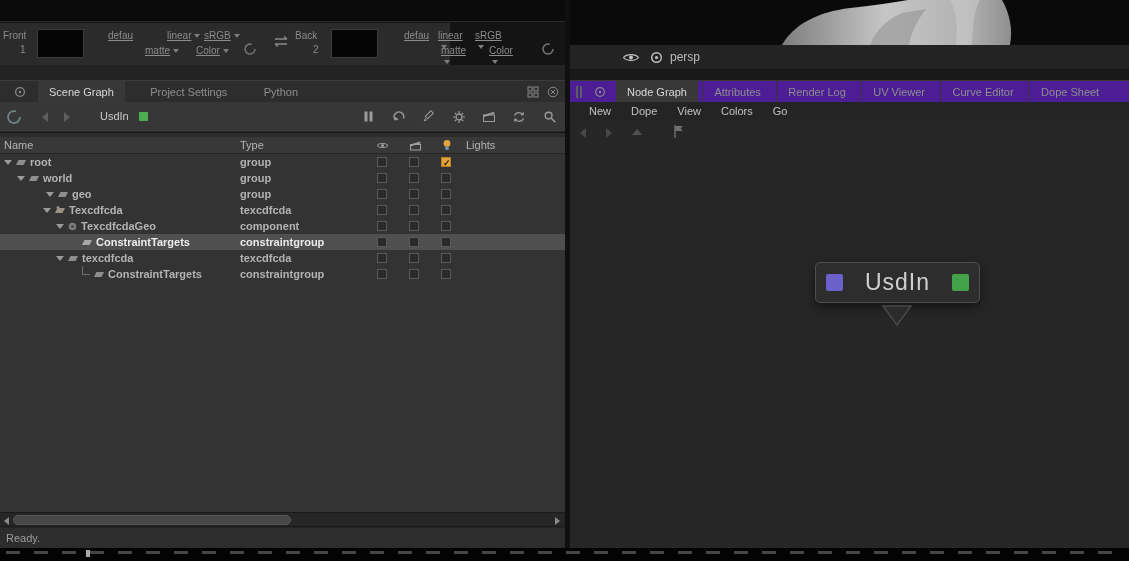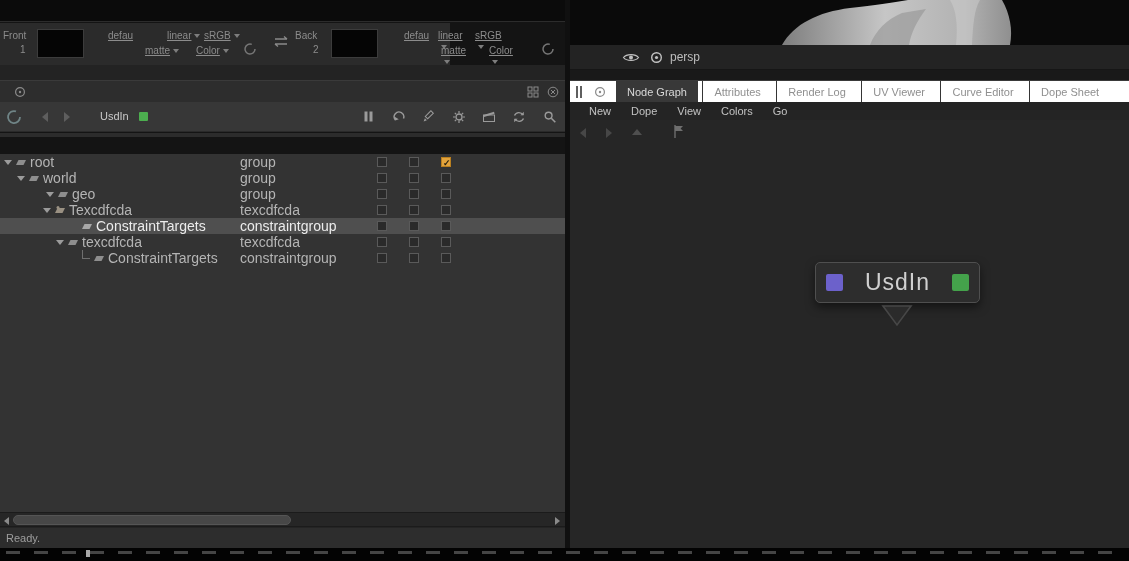--- a/index.html
+++ b/index.html
@@ -19,21 +19,21 @@
   #lp-gap{left:0;top:65px;width:565px;height:15px;background:#232323;}
   #lp-tabbar{left:0;top:80px;width:565px;height:22px;background:#2d2d2d;border-top:1px solid #3a3a3a;}
   .tab{display:inline-block;height:22px;line-height:22px;padding:0 11px;font-size:11px;color:#8f8f8f;cursor:default;}
   .tab.active{color:#d9d9d9;background:#383838;}
   #lp-toolbar{left:0;top:102px;width:565px;height:30px;background:#373737;border-bottom:1px solid #2a2a2a;}
   #lp-subgap{left:0;top:133px;width:565px;height:4px;background:#2c2c2c;}
   #lp-colheader{left:0;top:137px;width:565px;height:17px;background:#383838;border-bottom:1px solid #262626;
       font-size:11px;color:#b5b5b5;}
   #lp-rows{left:0;top:154px;width:565px;height:128px;background:#333333;}
   #lp-fill{left:0;top:282px;width:565px;height:230px;background:#333333;}
-  .sg-row{position:relative;height:16px;line-height:16px;font-size:14px;color:#b4b4b4;white-space:nowrap;}
+  .sg-row{position:relative;height:16px;line-height:16px;font-size:11px;color:#b4b4b4;white-space:nowrap;font-weight:bold;}
   .sg-row.sel{background:#4f4f4f;color:#ececec;}
   .name-cell{position:absolute;top:0;height:16px;display:flex;align-items:center;gap:3px;}
   .exp{width:0;height:0;border-left:4px solid transparent;border-right:4px solid transparent;border-top:5px solid #9b9b9b;flex:0 0 auto;}
   .exp-sp{width:9px;flex:0 0 auto;}
   .guide{width:8px;height:9px;border-left:1px solid #6f6f6f;border-bottom:1px solid #6f6f6f;margin-top:-7px;flex:0 0 auto;}
   .ty{position:absolute;left:240px;top:0;}
   .cb{position:absolute;top:3px;width:10px;height:10px;background:#2a2a2a;border:1px solid #5a5a5a;cursor:default;}
   .cb.p1{left:377px}.cb.p2{left:409px}.cb.p3{left:441px}
   .cb.on{background:#e2a33c;border-color:#b97f1f;}
   .cb.on::after{content:"\2713";position:absolute;left:1px;top:-3px;font-size:9px;color:#27200f;font-weight:bold;}
@@ -51,21 +51,21 @@
   .tri-dim.tri-l{border-right-color:#474747;}
   .tri-dim.tri-r{border-left-color:#474747;}
 
   
   #divider{left:565px;top:0;width:5px;height:548px;background:#101010;}
 
   
   #vp{left:570px;top:0;width:559px;height:45px;background:#0a0a0a;overflow:hidden;}
   #vp-bar{left:570px;top:45px;width:559px;height:25px;background:#232323;border-bottom:1px solid #161616;padding-left:20px;}
   #vp-gap{left:570px;top:70px;width:559px;height:10px;background:#191919;}
-  #rp-tabbar{left:570px;top:80px;width:559px;height:22px;background:#ffffff;border-top:1px solid #3a3a3a;white-space:nowrap;overflow:hidden;}
+  #rp-tabbar{left:570px;top:80px;width:559px;height:22px;background:#4c1d95;border-top:1px solid #3a3a3a;white-space:nowrap;overflow:hidden;}
   #rp-tabbar .tab{border-left:1px solid #353535;}
   #rp-tabbar .tab.active{border-left:none;}
   #rp-menubar{left:570px;top:102px;width:559px;height:18px;background:#242424;font-size:11px;color:#c2c2c2;
       display:flex;align-items:center;padding-left:10px;gap:2px;}
   #rp-menubar .menu{padding:0 9px;cursor:default;}
   #rp-canvas{left:570px;top:120px;width:559px;height:428px;background:#262626;overflow:hidden;}
 
   #usdin-node{position:absolute;left:245px;top:142px;width:165px;height:41px;background:#2d2d2d;
       border:1px solid #4f4f4f;border-radius:5px;box-shadow:0 4px 10px rgba(0,0,0,.5);
       display:flex;align-items:center;justify-content:space-between;padding:0 10px;cursor:default;}
@@ -127,20 +127,25 @@
 
   <div class="abs" id="lp-gap"></div>
 
   <div class="abs" id="lp-tabbar">
     <span class="ico abs" style="left:14px;top:5px">
       <svg width="12" height="12" viewBox="0 0 12 12">
           <circle cx="6" cy="6" r="4.4" stroke="#8a8a8a" fill="none" stroke-width="1.2"></circle>
           <circle cx="6" cy="6" r="1.2" fill="#8a8a8a"></circle>
         </svg>
     </span>
+    <span class="abs" style="left:38px;top:0">
+      <span class="tab active">Scene Graph</span>
+      <span class="tab" style="margin-left:10px">Project Settings</span>
+      <span class="tab" style="margin-left:10px">Python</span>
+    </span>
     <span class="ico abs" style="left:527px;top:5px">
       <svg width="12" height="12" viewBox="0 0 12 12">
           <rect x="1" y="1" width="4" height="4" fill="none" stroke="#8a8a8a"></rect>
           <rect x="7" y="1" width="4" height="4" fill="none" stroke="#8a8a8a"></rect>
           <rect x="1" y="7" width="4" height="4" fill="none" stroke="#8a8a8a"></rect>
           <rect x="7" y="7" width="4" height="4" fill="none" stroke="#8a8a8a"></rect>
         </svg>
     </span>
     <span class="ico abs" style="left:547px;top:5px">
       <svg width="12" height="12" viewBox="0 0 12 12">
@@ -200,20 +205,43 @@
     </span>
     <span class="ico abs" style="left:543px;top:8px">
       <svg width="14" height="14" viewBox="0 0 14 14">
           <circle cx="5.6" cy="5.6" r="3.4" stroke="#9a9a9a" fill="none" stroke-width="1.4"></circle>
           <path d="M8.3 8.3L12.3 12.3" stroke="#9a9a9a" stroke-width="1.6"></path>
         </svg>
     </span>
   </div>
   <div class="abs" id="lp-subgap"></div>
 
+  <div class="abs" id="lp-colheader">
+    <span class="abs" style="left:4px;top:2px">Name</span>
+    <span class="abs" style="left:240px;top:2px">Type</span>
+    <span class="ico abs" style="left:376px;top:2px">
+      <svg width="13" height="13" viewBox="0 0 13 13">
+          <path d="M1 6.5C3.2 3.7 9.8 3.7 12 6.5C9.8 9.3 3.2 9.3 1 6.5Z" stroke="#a0a0a0" fill="none"></path>
+          <circle cx="6.5" cy="6.5" r="1.5" fill="#a0a0a0"></circle>
+        </svg>
+    </span>
+    <span class="ico abs" style="left:409px;top:2px">
+      <svg width="13" height="13" viewBox="0 0 13 13">
+          <rect x="1.5" y="5.5" width="10" height="5.5" fill="none" stroke="#a0a0a0"></rect>
+          <path d="M1.5 5.5L11 2.6l0.5 1.8L2 7.2z" fill="#a0a0a0"></path>
+        </svg>
+    </span>
+    <span class="ico abs" style="left:440px;top:1px">
+      <svg width="14" height="14" viewBox="0 0 14 14">
+          <circle cx="7" cy="5.4" r="3.4" fill="#e2a33c"></circle>
+          <rect x="5.4" y="8.8" width="3.2" height="3" fill="#6f9bc2"></rect>
+        </svg>
+    </span>
+    <span class="abs" style="left:466px;top:2px">Lights</span>
+  </div>
 
   <div class="abs" id="lp-rows">
 
     <div class="sg-row">
       <span class="name-cell" style="left:4px">
         <i class="exp"></i>
         <span class="ico">
             <svg width="12" height="10" viewBox="0 0 12 10">
               <polygon points="1,8 3.5,3 11,3 8.5,8" fill="#8e8e8e"></polygon>
             </svg>
@@ -268,20 +296,36 @@
             </svg>
           </span>
         <span>Texcdfcda</span>
       </span>
       <span class="ty">texcdfcda</span>
       <span class="cb p1"></span>
       <span class="cb p2"></span>
       <span class="cb p3"></span>
     </div>
 
+    <div class="sg-row">
+      <span class="name-cell" style="left:56px">
+        <i class="exp"></i>
+        <span class="ico">
+            <svg width="11" height="11" viewBox="0 0 11 11">
+              <circle cx="5.5" cy="5.5" r="3.8" fill="#7b7b7b"></circle>
+              <circle cx="5.5" cy="5.5" r="1.6" fill="#4a4a4a"></circle>
+            </svg>
+          </span>
+        <span>TexcdfcdaGeo</span>
+      </span>
+      <span class="ty">component</span>
+      <span class="cb p1"></span>
+      <span class="cb p2"></span>
+      <span class="cb p3"></span>
+    </div>
 
     <div class="sg-row sel">
       <span class="name-cell" style="left:69px">
         <i class="exp-sp"></i>
         <span class="ico">
             <svg width="12" height="10" viewBox="0 0 12 10">
               <polygon points="1,8 3.5,3 11,3 8.5,8" fill="#a8a8a8"></polygon>
             </svg>
           </span>
         <span>ConstraintTargets</span>

